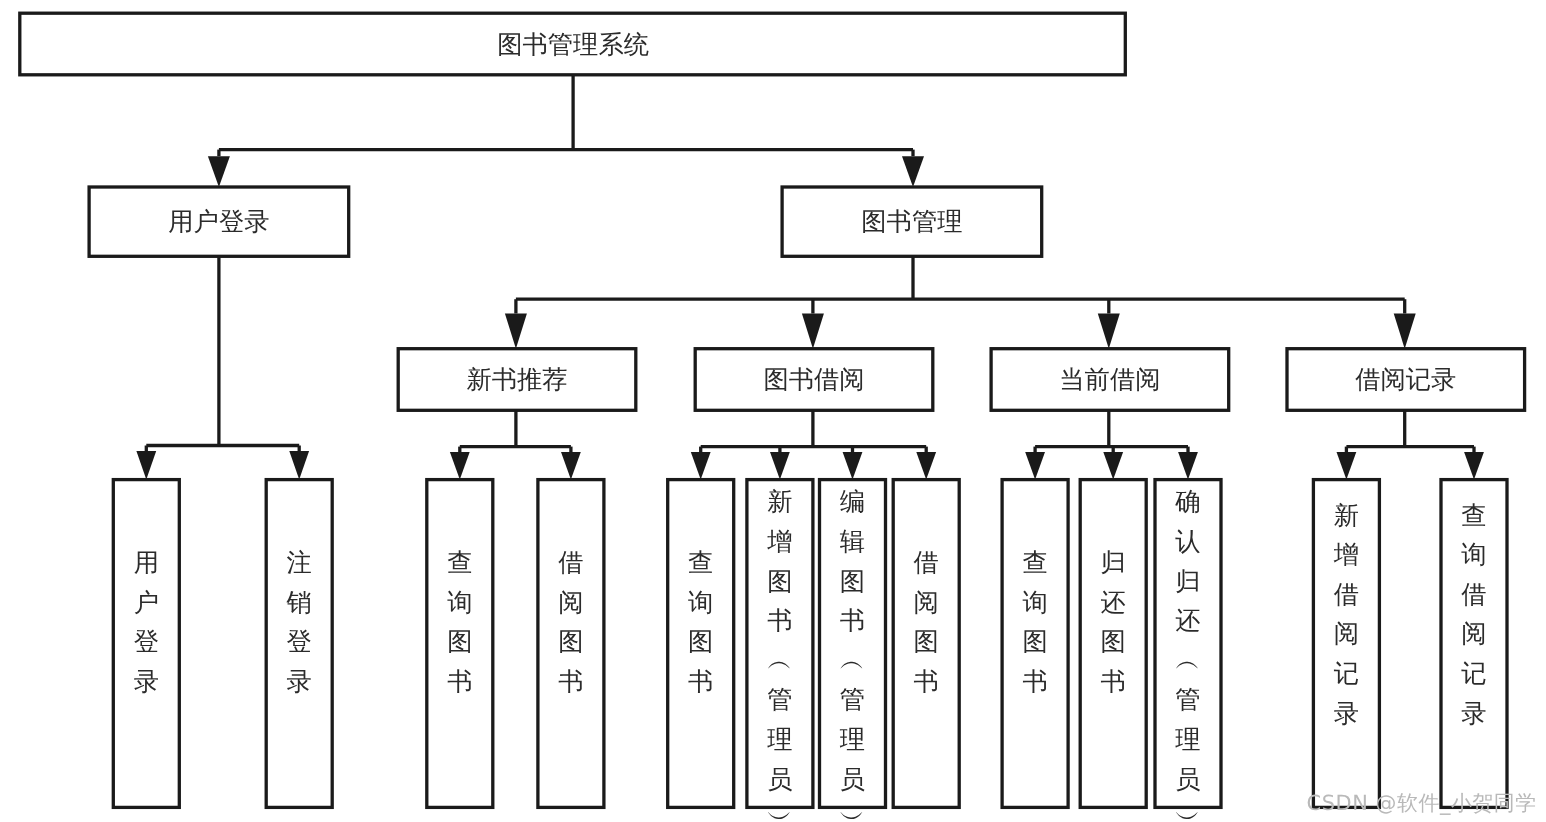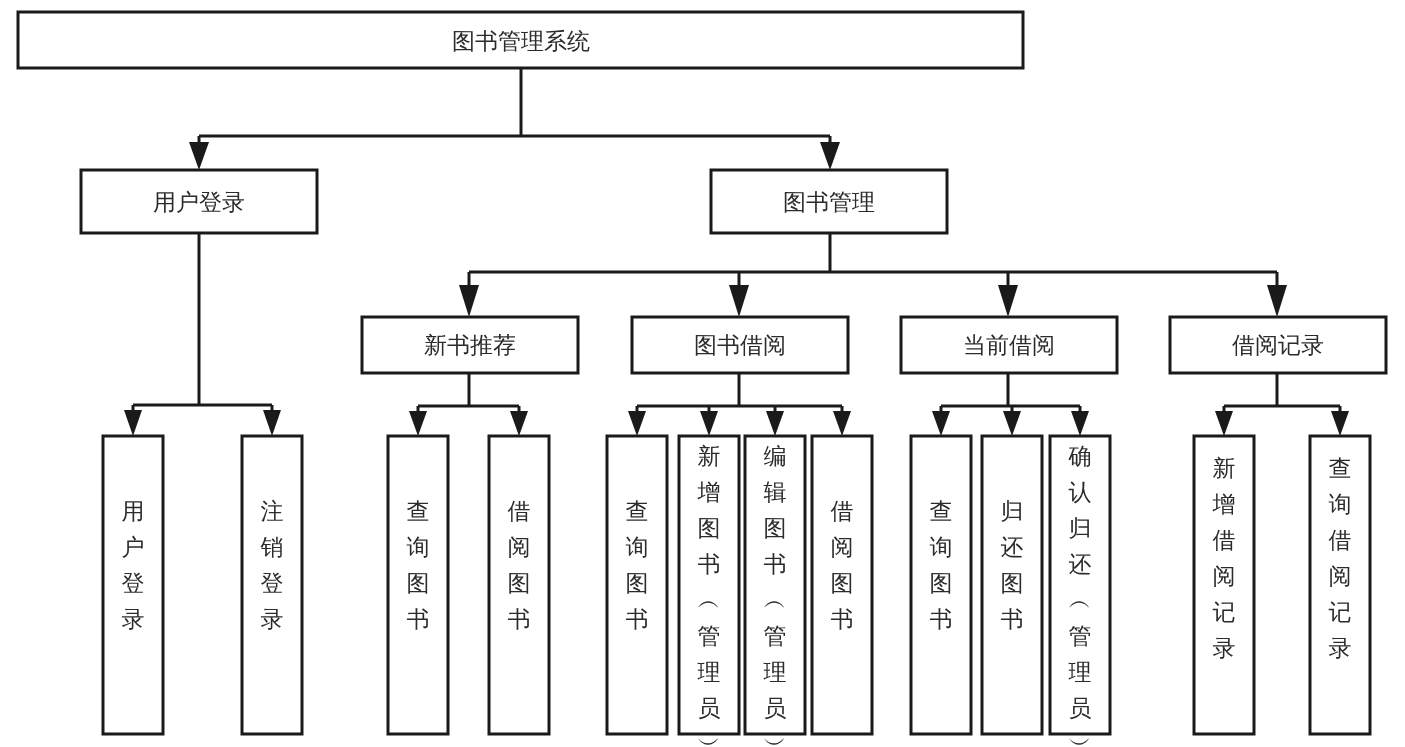--- a/index.html
+++ b/index.html
@@ -230,13 +230,14 @@
       <text class="node-label-vert" x="1224" y="476"><tspan x="1224" dy="0">新</tspan><tspan x="1224" dy="36">增</tspan><tspan x="1224" dy="36">借</tspan><tspan x="1224" dy="36">阅</tspan><tspan x="1224" dy="36">记</tspan><tspan x="1224" dy="36">录</tspan></text>
     </g>
 
     <g>
       <rect class="node-rect" x="1310" y="436" width="60" height="298"></rect>
       <text class="node-label-vert" x="1340" y="476"><tspan x="1340" dy="0">查</tspan><tspan x="1340" dy="36">询</tspan><tspan x="1340" dy="36">借</tspan><tspan x="1340" dy="36">阅</tspan><tspan x="1340" dy="36">记</tspan><tspan x="1340" dy="36">录</tspan></text>
     </g>
 
   </svg>
 
+  <div class="watermark">CSDN @软件_小贺同学</div>
 </div>
 
 </body></html>

